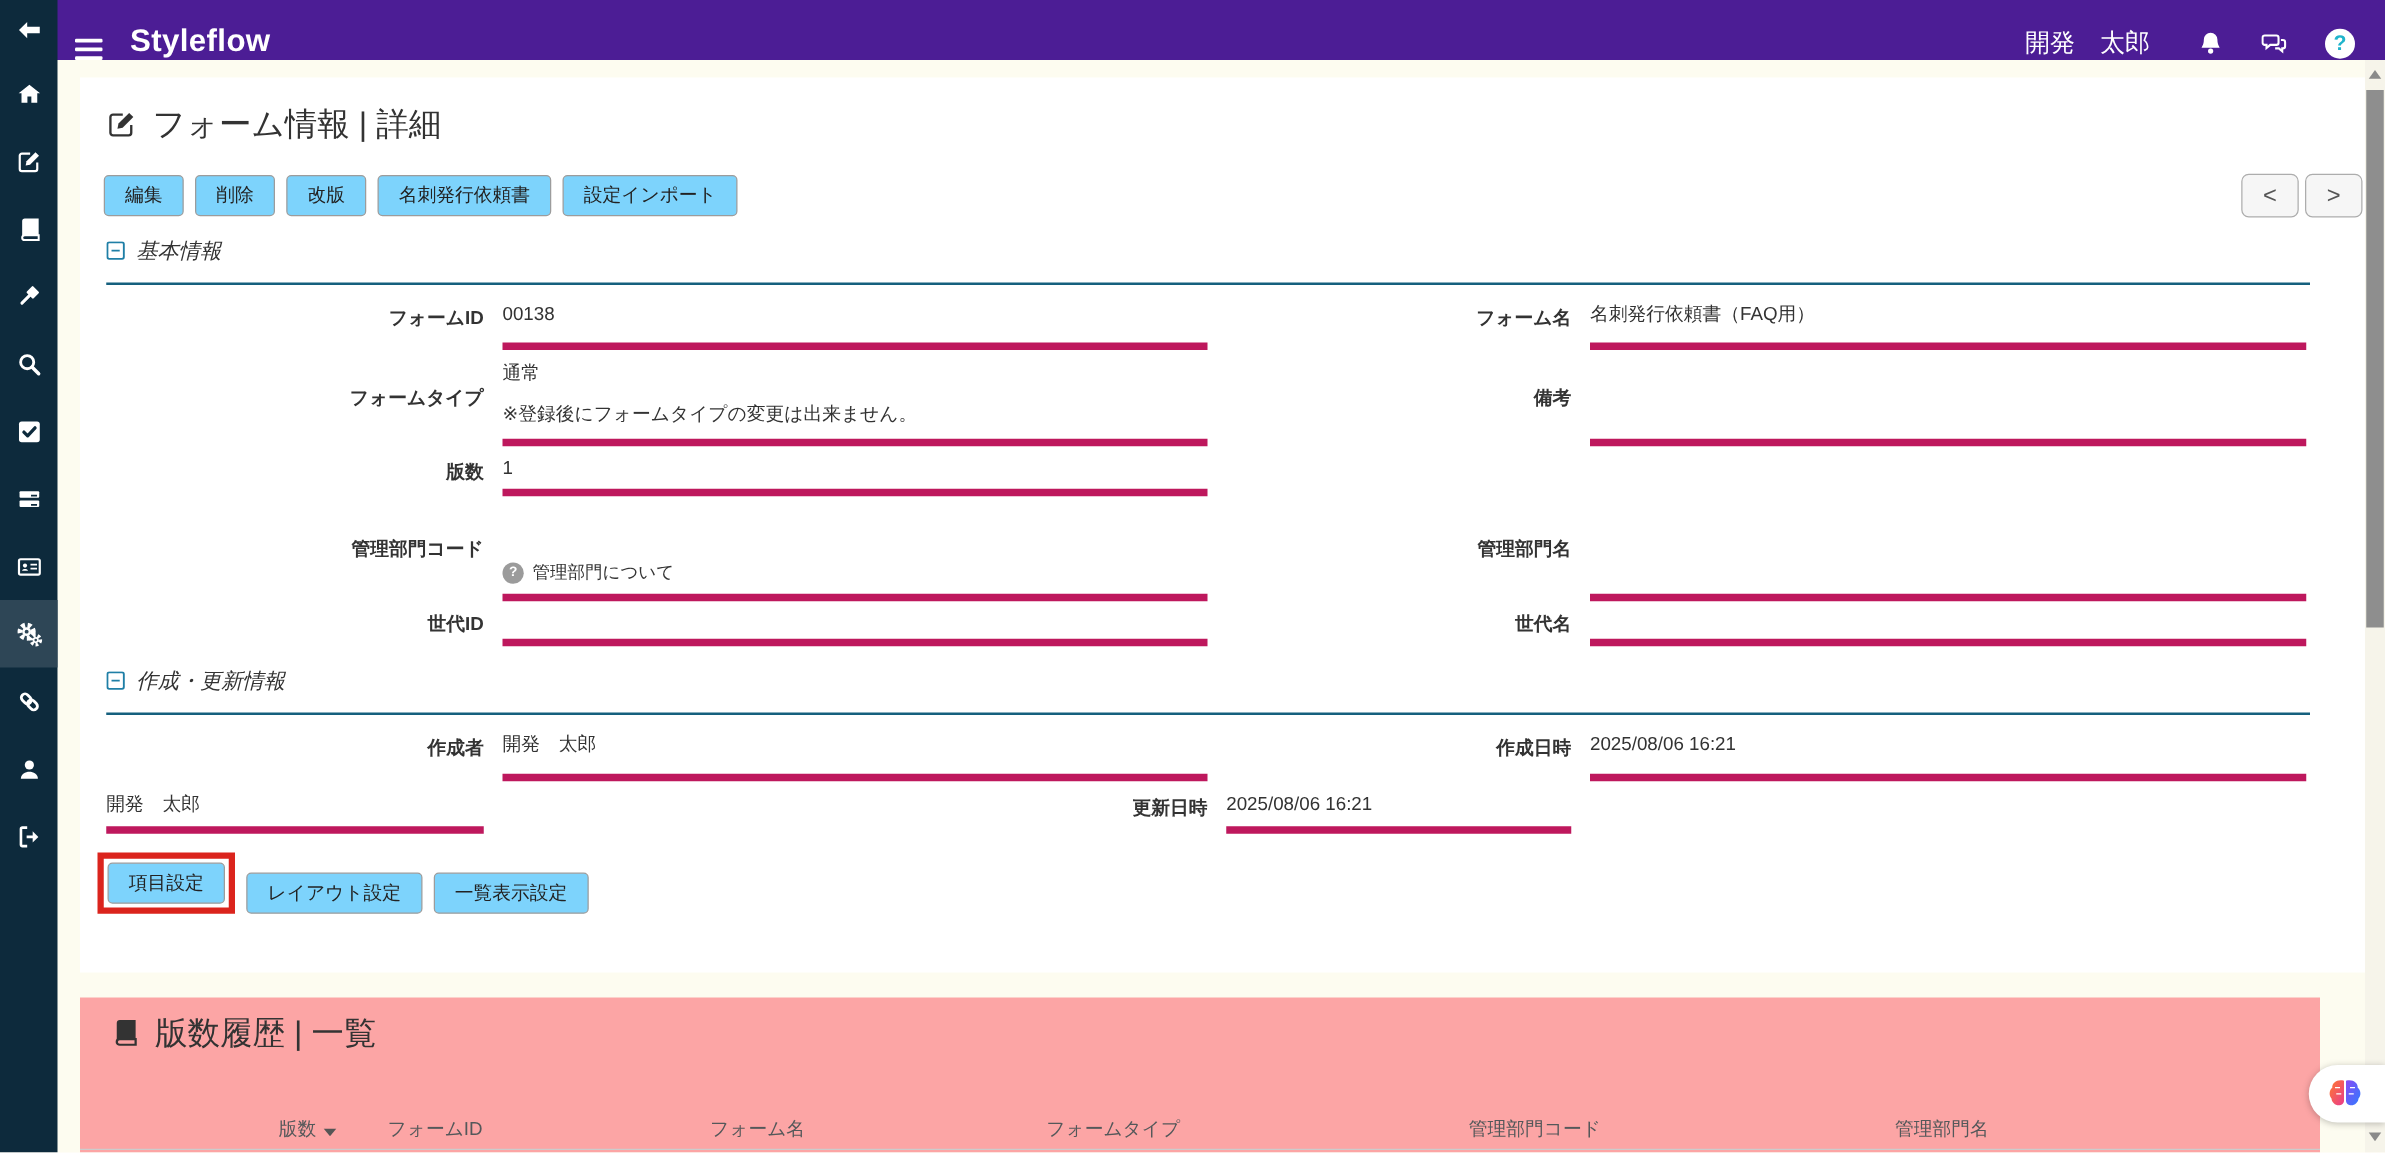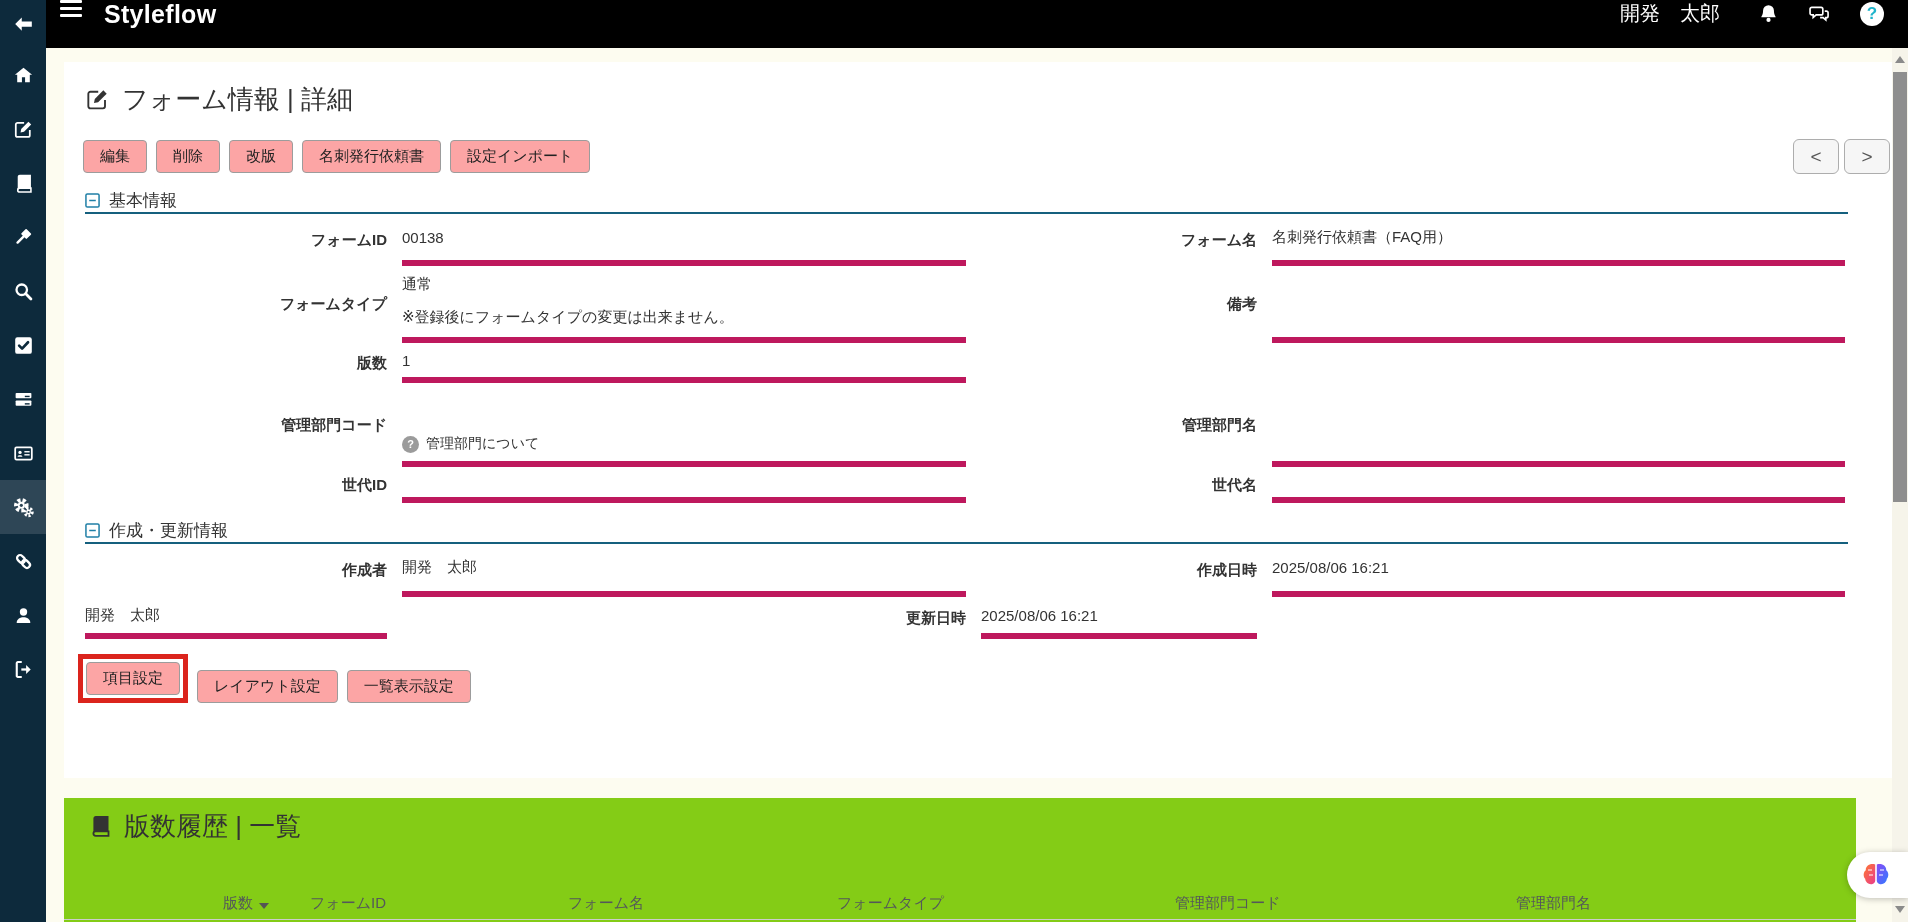--- a/index.html
+++ b/index.html
@@ -3,53 +3,53 @@
 <meta charset="utf-8">
 <style>
   * { box-sizing: border-box; margin: 0; padding: 0; }
   html,body { width:1908px; height:922px; overflow:hidden; }
   body {
     font-family: "Liberation Sans", "DejaVu Sans", sans-serif;
     background:#fdfcf0; color:#333; position:relative;
   }
   
   .topbar { position:absolute; left:0; top:0; width:1908px; height:48px;
-    background:#000000; display:flex; align-items:flex-start; z-index:5; }
+    background:#4c1d95; display:flex; align-items:flex-end; z-index:5; }
   .corner { position:absolute; left:0; top:0; width:46px; height:48px;
     background:#0d2a3c; display:flex; align-items:center; justify-content:center; }
   .hamburger { margin-left:60px; display:flex; flex-direction:column; gap:4px; cursor:pointer; }
   .hamburger span { display:block; width:22px; height:3px; background:#fff; border-radius:1px; }
   .logo { color:#fff; font-size:25px; font-weight:bold; letter-spacing:.3px; margin-left:22px; }
   .top-right { margin-left:auto; display:flex; align-items:center; gap:30px; margin-right:24px; }
   .user-name { color:#fff; font-size:20px; margin-right:8px; }
   .tb-icon { display:flex; align-items:center; justify-content:center; cursor:pointer; }
   .qcircle { width:24px; height:24px; border-radius:50%; background:#fff; color:#1fb4cb;
     font-weight:bold; font-size:17px; display:flex; align-items:center; justify-content:center; }
   
   .sidebar { position:absolute; left:0; top:48px; width:46px; height:874px; background:#0d2a3c; z-index:4; }
   .sb-item { height:54px; display:flex; align-items:center; justify-content:center; cursor:pointer; }
   .sb-item.active { background:#2e4656; }
   .si { width:21px; height:21px; }
   
   .panel1 { position:absolute; left:64px; top:62px; width:1832px; height:716px; background:#fff; }
-  .panel2 { position:absolute; left:64px; top:798px; width:1792px; height:124px; background:#84cc16; }
+  .panel2 { position:absolute; left:64px; top:798px; width:1792px; height:124px; background:#fca5a5; }
   
   .page-title { display:flex; align-items:center; gap:12px; padding-top:20px; margin-left:21px;
     font-size:26px; font-weight:500; color:#333; line-height:34px; }
   .toolbar { display:flex; gap:9px; margin-top:24px; margin-left:19px; }
-  .btn { height:33px; padding:0 16px; background:#fca5a5; border:1px solid #9c9c9c;
+  .btn { height:33px; padding:0 16px; background:#7dd3fc; border:1px solid #9c9c9c;
     border-radius:4px; font-size:15px; color:#222; display:inline-flex; align-items:center;
     font-family:Liberation Serif, serif; cursor:pointer; white-space:nowrap; }
   .pager { position:absolute; top:77px; right:6px; display:flex; gap:5px; }
   .pgbtn { width:46px; height:35px; border:1px solid #adadad; border-radius:6px; background:#f6f6f6;
     color:#555; font-size:19px; display:flex; align-items:center; justify-content:center; cursor:pointer; }
   
   .sect { margin-left:21px; width:1763px; }
   .shdr { margin-top:16px; display:flex; align-items:center; gap:9px; font-size:17px; color:#333;
-    padding-bottom:0; border-bottom:2px solid #15607e; cursor:pointer; }
+    padding-bottom:14px; border-bottom:2px solid #15607e; cursor:pointer;font-style:italic; }
   .shdr.m20 { margin-top:20px; } .shdr.m26 { }
   .frow { display:grid; grid-template-columns:302px 564px 276px 573px; column-gap:15px; }
   .h52{height:52px} .h77{height:77px} .h40{height:40px} .h84{height:84px} .h36{height:36px}
   .h53{height:53px} .h42{height:42px}
   .flabel { font-weight:bold; font-size:15px; color:#333; display:flex; align-items:center;
     justify-content:flex-end; text-align:right; }
   .fvalue { font-size:15px; color:#333; border-bottom:6px solid #be185d; display:flex; align-items:center; }
   .fvalue.noline { border-bottom:none; }
   .fvalue.twolines { flex-direction:column; align-items:flex-start; justify-content:space-between;
     padding:9px 0 10px 0; }

